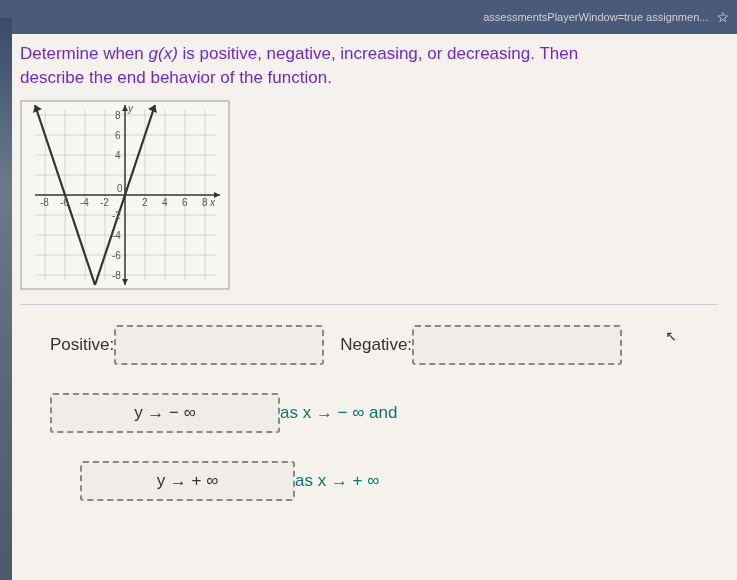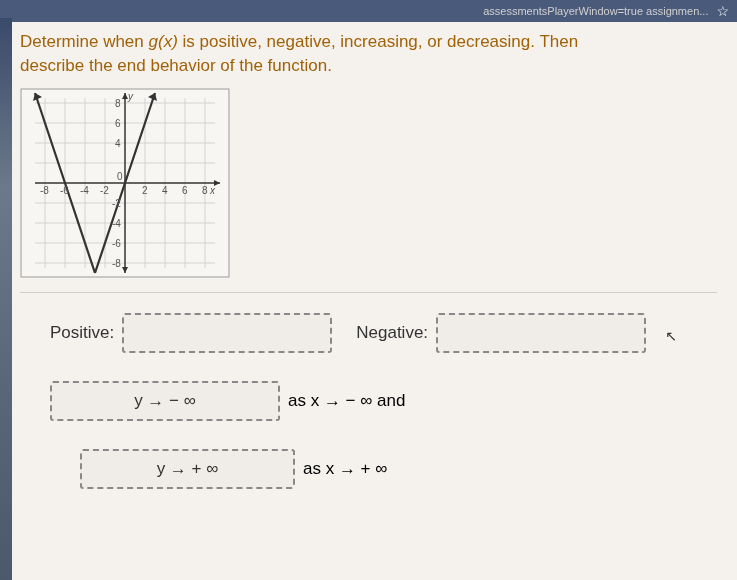--- a/index.html
+++ b/index.html
@@ -13,60 +13,59 @@
     .url-bar {
       background: #4a5a7a;
       color: #d0d0d0;
       font-size: 11px;
       padding: 2px 8px;
       text-align: right;
       display: flex;
       justify-content: flex-end;
       align-items: center;
       gap: 8px;
-      height: 22px;
+      height: 34px;
     }
     .star-icon { color: #fff; font-size: 14px; }
     .left-strip {
       position: absolute;
       left: 0;
       top: 18px;
       width: 12px;
       height: 562px;
       background: linear-gradient(180deg, #3a4a6a 0%, #6a7a8a 30%, #5a6a7a 60%, #4a5a6a 100%);
     }
     .content {
       margin-left: 12px;
       padding: 8px 20px 0 8px;
       background: #f5f2ee;
       height: 562px;
     }
     .question {
       font-size: 17px;
-      color: #a16207;
+      color: #6d28d9;
       line-height: 1.4;
       margin-bottom: 10px;
     }
     .func { font-style: italic; }
     .graph-container {
       margin: 5px 0 10px 0;
     }
     svg.graph { background: #f8f6f2; }
     .divider {
       border-top: 1px solid #ccc;
       margin: 8px 0 20px 0;
     }
     .answer-section {
       padding: 0 30px;
     }
     .answer-row {
       display: flex;
       align-items: center;
       margin-bottom: 28px;
-      gap: 8px;
     }
     .label {
       font-size: 17px;
       color: #333;
       white-space: nowrap;
     }
     .answer-box {
       border: 2px dashed #888;
       background: #f0ede8;
       height: 40px;
@@ -83,21 +82,21 @@
     .box-end2 { width: 215px; margin-left: 30px; }
     .cursor-icon {
       position: absolute;
       right: 60px;
       top: 328px;
       font-size: 14px;
       color: #333;
     }
     .as-text {
       font-size: 17px;
-      color: #000000;
+      color: #0f766e;
     }
   </style>
 </head>
 <body>
 
 <div class="url-bar">
   <span>assessmentsPlayerWindow=true assignmen...</span>
   <span class="star-icon">☆</span>
 </div>
 

